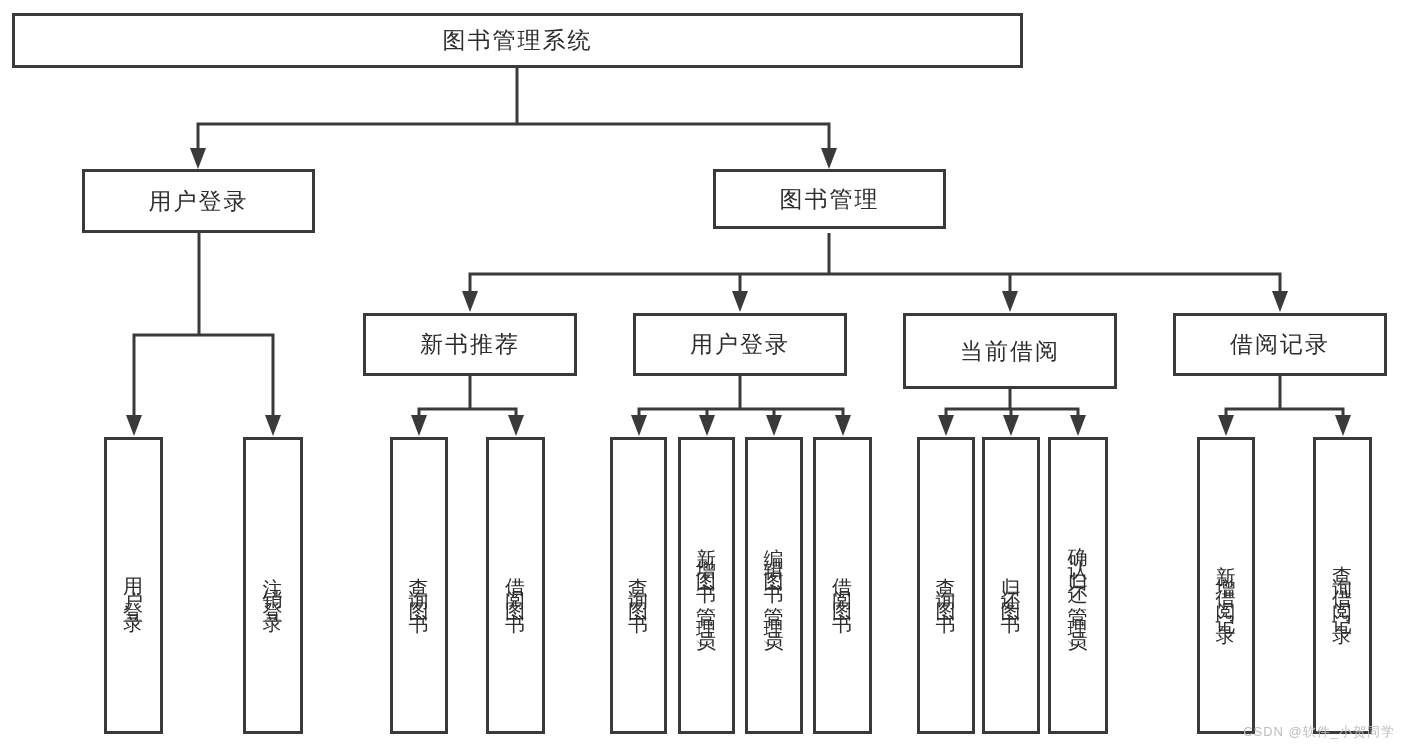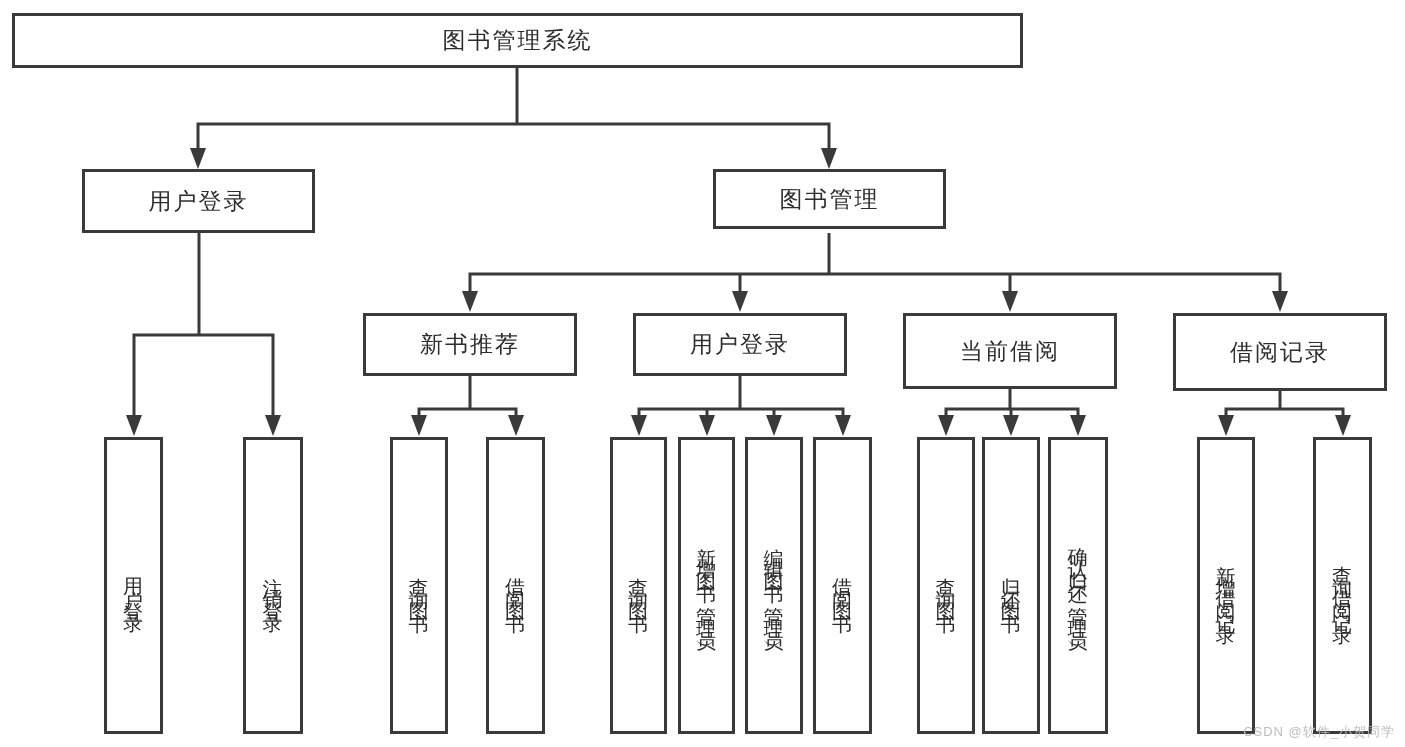--- a/index.html
+++ b/index.html
@@ -85,21 +85,21 @@
 
   <div class="box" style="left:363px;top:313px;width:214px;height:63px">
     <span class="hlabel">新书推荐</span>
   </div>
   <div class="box" style="left:633px;top:313px;width:214px;height:63px">
     <span class="hlabel">用户登录</span>
   </div>
   <div class="box" style="left:903px;top:313px;width:214px;height:76px">
     <span class="hlabel">当前借阅</span>
   </div>
-  <div class="box" style="left:1173px;top:313px;width:214px;height:78px">
+  <div class="box" style="left:1173px;top:313px;width:214px;height:63px">
     <span class="hlabel">借阅记录</span>
   </div>
 
   <div class="box leaf" style="left:104px;width:59px">
     <span class="vlabel">用户登录</span>
   </div>
   <div class="box leaf" style="left:243px;width:60px">
     <span class="vlabel">注销登录</span>
   </div>
 

